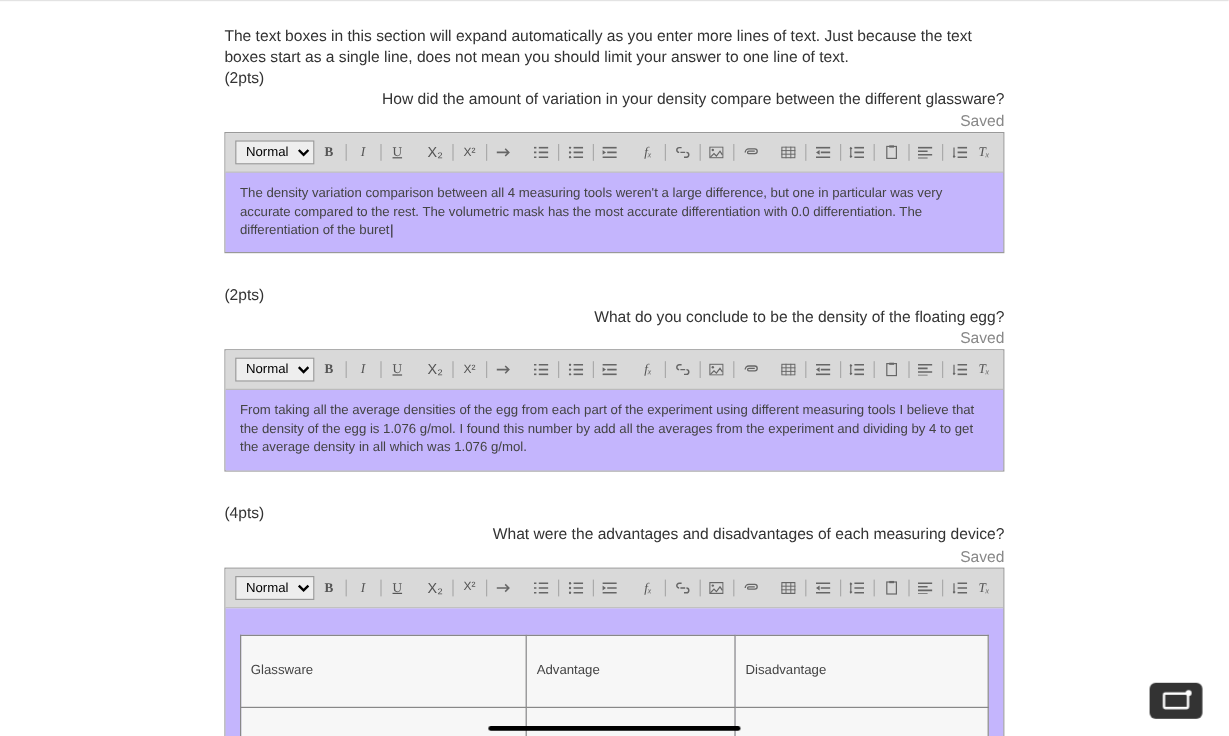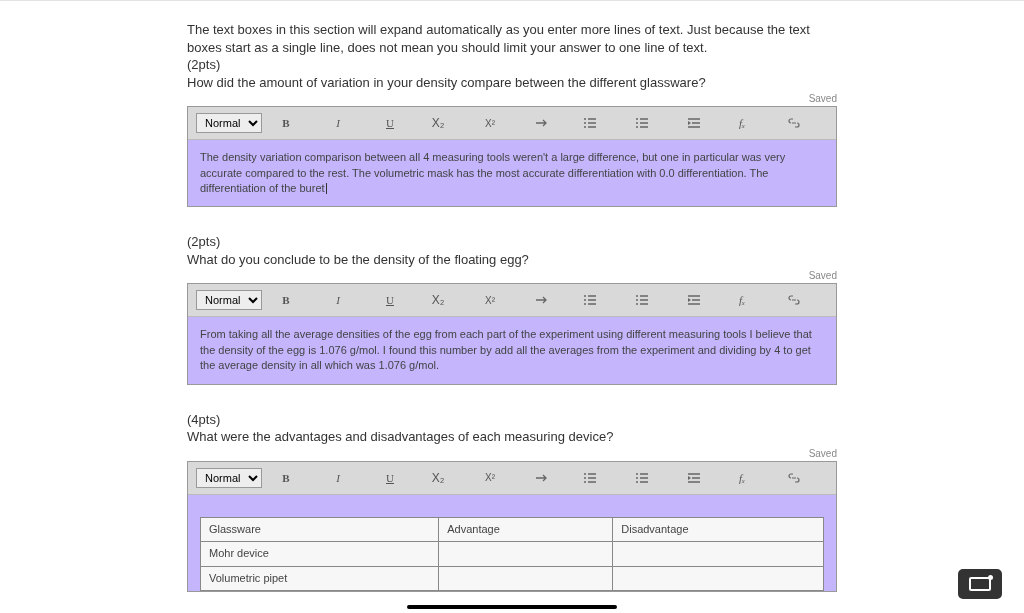--- a/index.html
+++ b/index.html
@@ -11,31 +11,31 @@
     padding: 0;
   }
   .page {
     max-width: 650px;
     margin: 20px auto 0 auto;
     padding: 0 0 60px 0;
   }
   .intro { margin-bottom: 0; line-height: 1.35; }
   .question-block { margin-bottom: 26px; }
   .pts { line-height: 1.35; }
-  .prompt { line-height: 1.35; margin-bottom: 2px; }
-  .saved-row { text-align: right; font-size: 10px; color: #888; margin-bottom: 2px; }
+  .prompt { line-height: 1.35; margin-bottom: 2px; text-align: right; }
+  .saved-row { text-align: right; font-size: 13px; color: #888; margin-bottom: 2px; }
   .editor {
     border: 1px solid #999;
   }
   .toolbar {
     background: #d9d9d9;
     display: flex;
     align-items: center;
     padding: 6px 8px;
-    gap: 16px;
+    gap: 4px;
     font-size: 11px;
     color: #555;
     border-bottom: 1px solid #bbb;
     flex-wrap: nowrap;
     overflow: hidden;
   }
   .style-select {
     background: #eee;
     border: 1px solid #999;
     font-size: 11px;
@@ -86,21 +86,21 @@
     margin-left: 1px;
   }
   table.ans-table {
     border-collapse: collapse;
     width: 100%;
     margin-top: 12px;
     font-size: 11px;
   }
   table.ans-table td {
     border: 1px solid #888;
-    padding: 4px 8px;
+    padding: 22px 8px;
     background: #f7f7f7;
     height: 20px;
     vertical-align: middle;
   }
   .float-btn {
     position: fixed;
     bottom: 14px;
     right: 22px;
     width: 44px;
     height: 30px;

